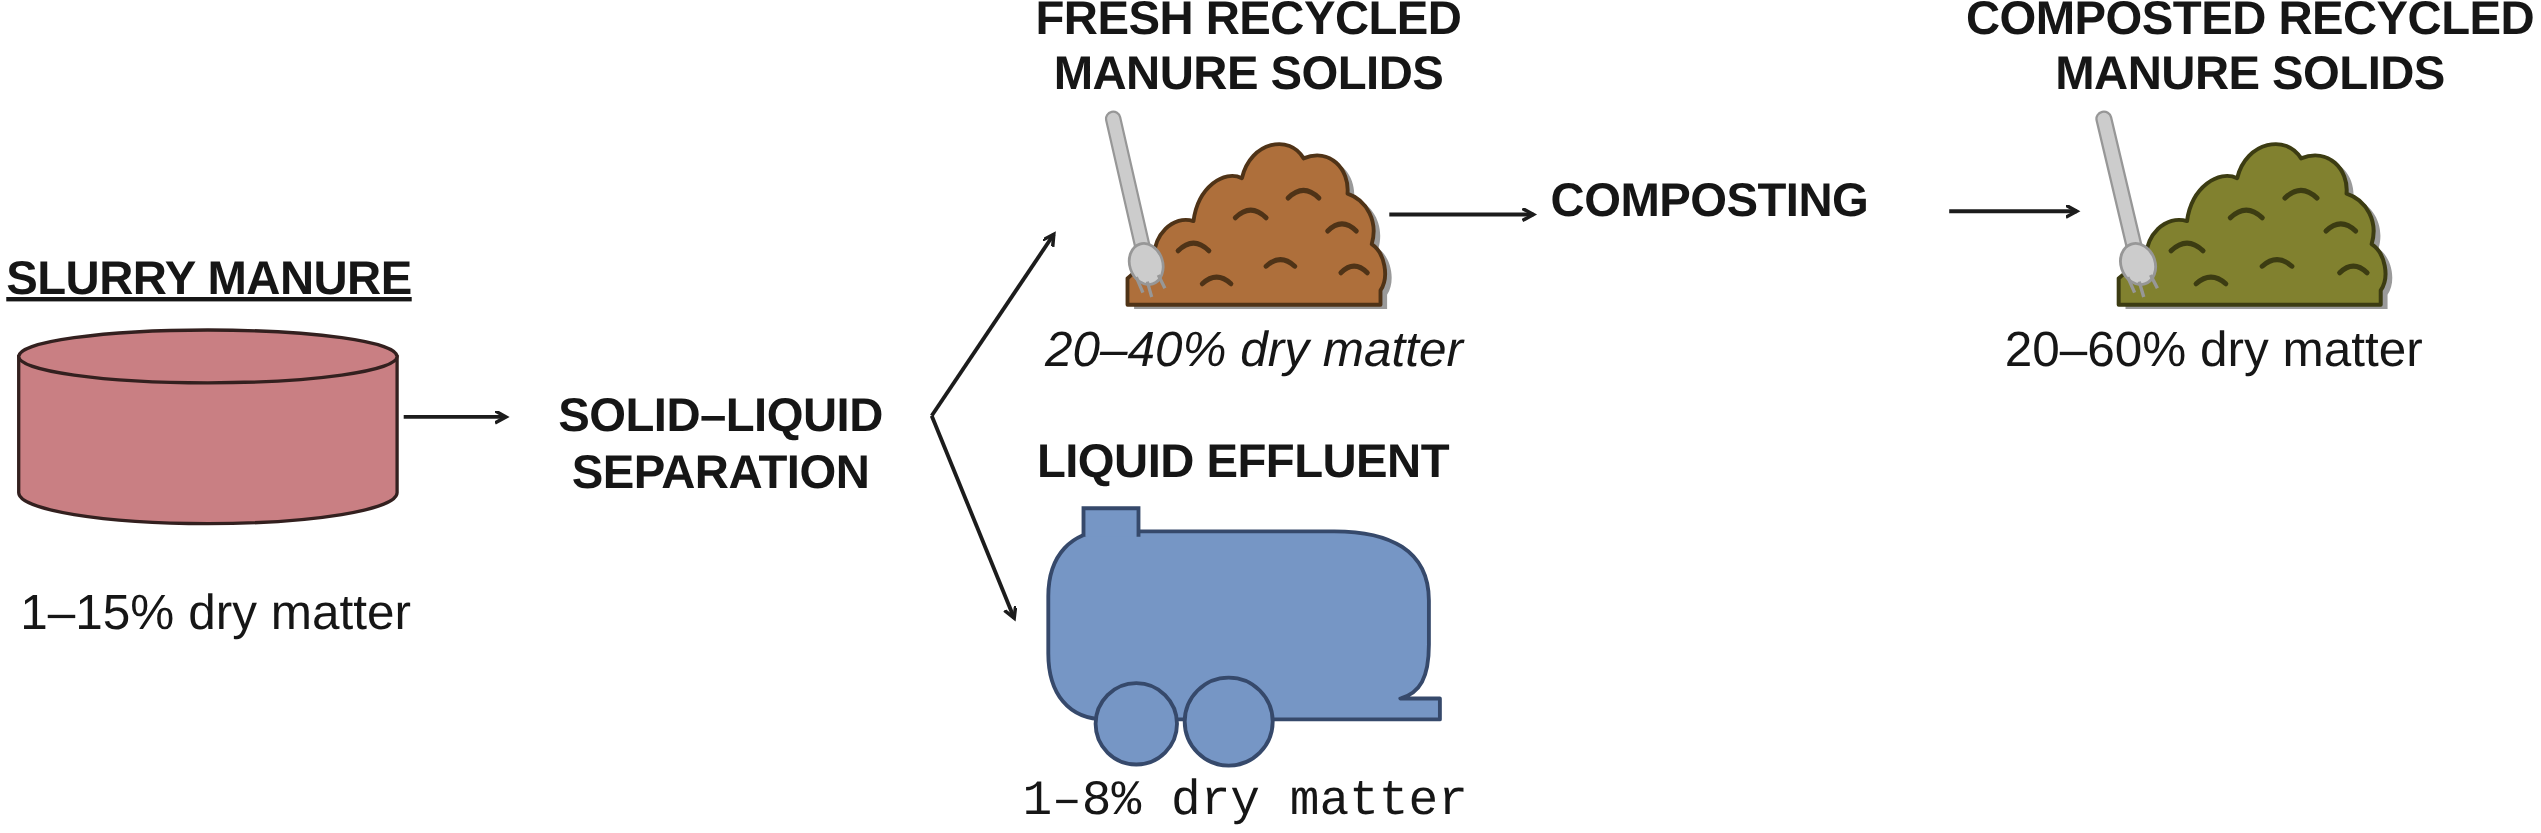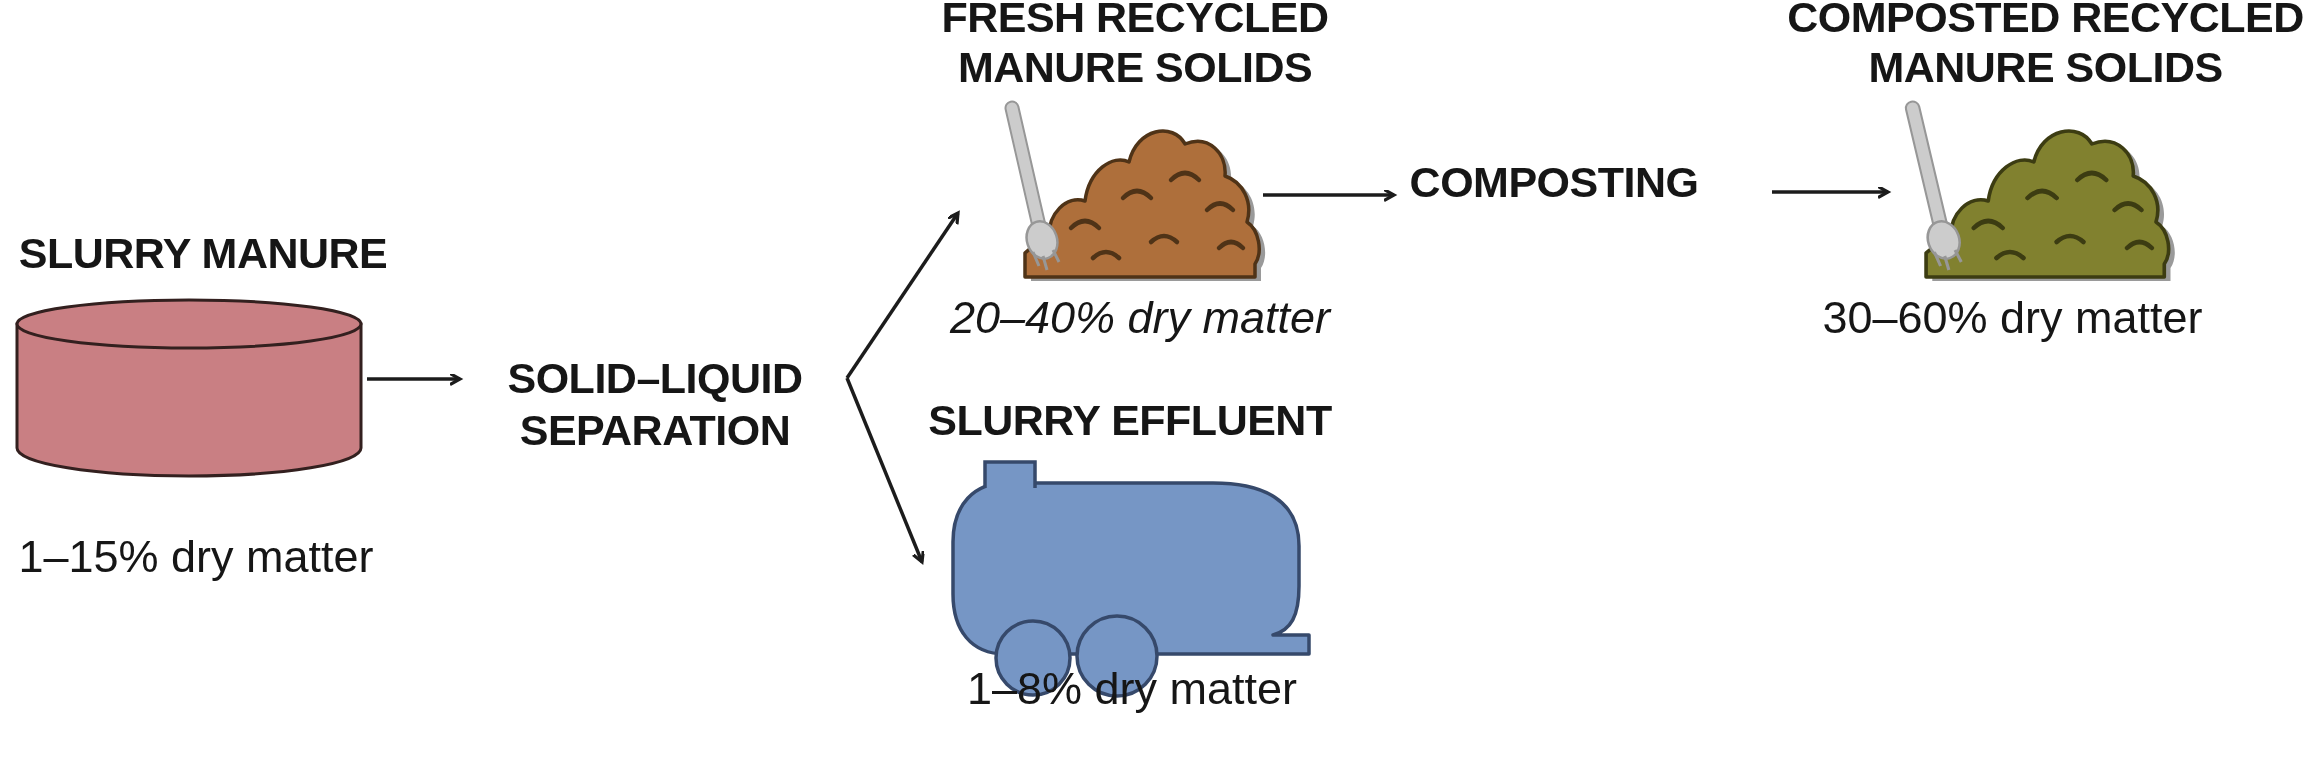--- a/index.html
+++ b/index.html
@@ -42,21 +42,21 @@
         <path d="M0,0 L10,5.5 L0,11" fill="none" stroke-width="3.2" stroke="#1c1c1c"></path>
       </marker>
     </defs>
     <line x1="367" y1="379" x2="460" y2="379" stroke-width="3.5" marker-end="url(#ah)" stroke="#1c1c1c"></line>
     <line x1="847" y1="378" x2="958" y2="213" stroke-width="3.5" marker-end="url(#ah)" stroke="#1c1c1c"></line>
     <line x1="847" y1="378" x2="922" y2="562" stroke-width="3.5" marker-end="url(#ah)" stroke="#1c1c1c"></line>
     <line x1="1263" y1="195" x2="1394" y2="195" stroke-width="3.5" marker-end="url(#ah)" stroke="#1c1c1c"></line>
     <line x1="1772" y1="192" x2="1888" y2="192" stroke-width="3.5" marker-end="url(#ah)" stroke="#1c1c1c"></line>
   </svg>
 
-  <div class="node-title" style="left:13px;top:228px;width:380px;">SLURRY MANURE</div>
+  <div class="node-title" style="left:0px;top:228px;width:380px;text-decoration:underline;">SLURRY MANURE</div>
 
   <svg class="abs" style="left:10px;top:298px;" width="358" height="186" viewBox="0 0 358 186">
     <path d="M7,26 L7,150 A172,28 0 0 0 351,150 L351,26 Z" stroke-width="3" fill="#c97f83" stroke="#33201f"></path>
     <ellipse cx="179" cy="26" rx="172" ry="24" stroke-width="3" fill="#c97f83" stroke="#33201f"></ellipse>
   </svg>
 
   <div class="node-value" style="left:6px;top:507px;width:380px;margin-top:25px;">1–15% dry matter</div>
 
   <div class="node-title" style="left:475px;top:324px;width:360px;line-height:52px;margin-top:28px;">
     <span>SOLID–LIQUID</span>
@@ -118,27 +118,27 @@
       <path d="M224,148 q 12,-12 24,0"></path>
     </g>
     <g>
       <line x1="17" y1="8" x2="44" y2="126" stroke-width="15" stroke-linecap="round" stroke="#979797"></line>
       <line x1="17" y1="8" x2="44" y2="126" stroke-width="11" stroke-linecap="round" stroke="#cccccc"></line>
       <ellipse cx="47" cy="140" rx="15" ry="19" transform="rotate(-18 47 140)" stroke-width="2.5" fill="#cccccc" stroke="#979797"></ellipse>
       <path d="M38,152 l6,14 M48,156 l4,14 M58,150 l6,12" fill="none" stroke-width="3" stroke="#979797"></path>
     </g>
   </svg>
 
-  <div class="node-value" style="left:1740px;top:293px;width:545px;">30–60% dry matter</div>
+  <div class="node-value" style="left:1740px;top:293px;width:545px;">20–60% dry matter</div>
 
-  <div class="node-title" style="left:910px;top:395px;width:440px;">SLURRY EFFLUENT</div>
+  <div class="node-title" style="left:910px;top:395px;width:440px;">LIQUID EFFLUENT</div>
 
   <svg class="abs" style="left:945px;top:458px;" width="370" height="245" viewBox="0 0 370 245">
     <path d="M60,25 L268,25 C318,25 354,42 354,88 L354,128 C354,158 346,172 328,177
              L364,177 L364,196 L60,196 C26,196 8,172 8,136 L8,84 C8,46 30,25 60,25 Z" stroke-width="3.5" stroke-linejoin="round" fill="#7696c5" stroke="#36496b"></path>
     <path d="M40,30 L40,4 L90,4 L90,30" stroke-width="3.5" fill="#7696c5" stroke="#36496b"></path>
     <circle cx="88" cy="200" r="37" stroke-width="3.5" fill="#7696c5" stroke="#36496b"></circle>
     <circle cx="172" cy="198" r="40" stroke-width="3.5" fill="#7696c5" stroke="#36496b"></circle>
   </svg>
 
-  <div class="node-value" style="left:912px;top:664px;width:440px;">1–8% dry matter</div>
+  <div class="node-value" style="left:912px;top:704px;width:440px;font-family:Liberation Mono, monospace;">1–8% dry matter</div>
 
 </div>
 
 </body></html>

